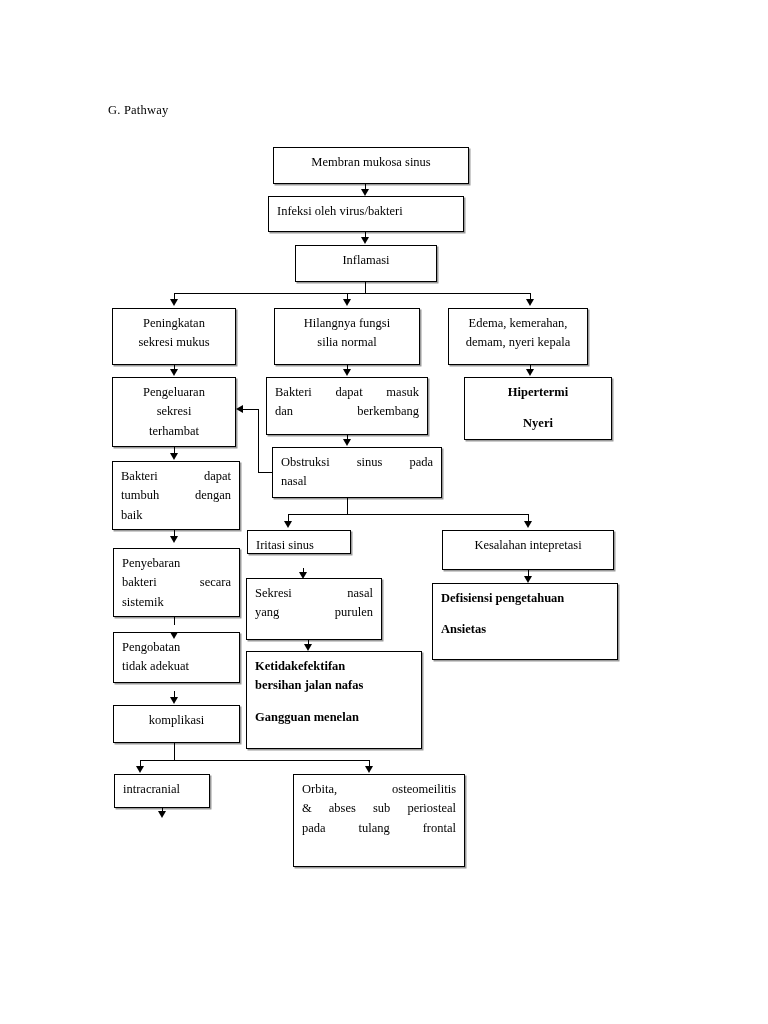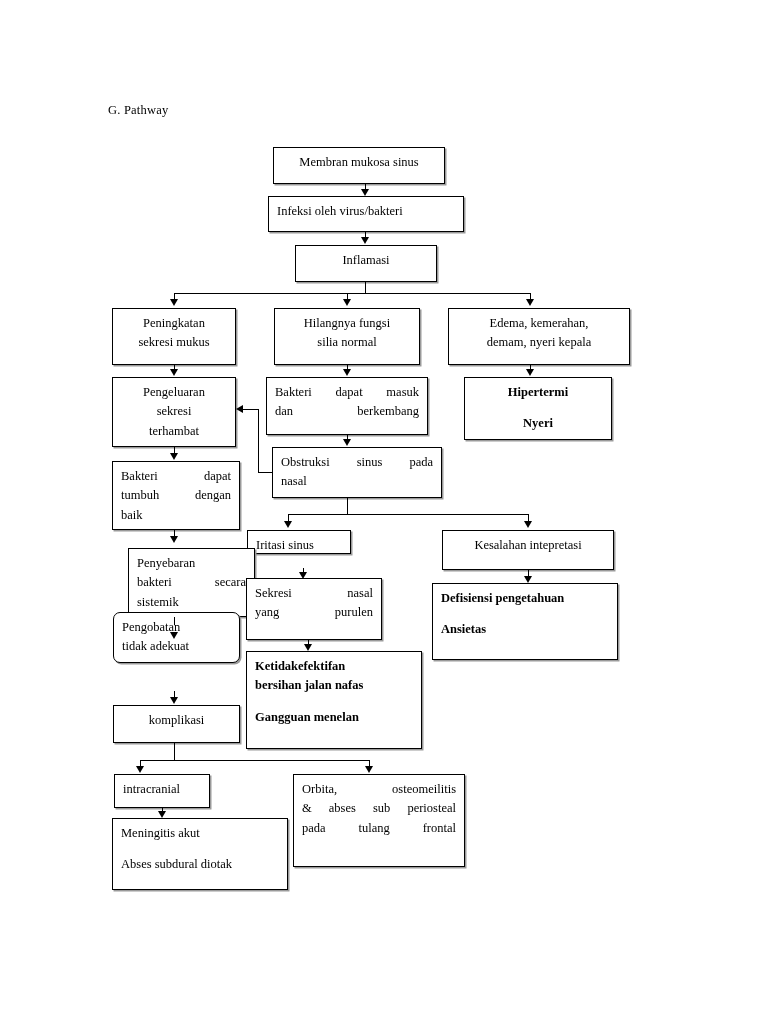--- a/index.html
+++ b/index.html
@@ -76,21 +76,21 @@
     border-right: 7px solid #000000;
   }
 </style>
 </head>
 <body>
 
 <div id="page">
 
   <div class="section-title">G. Pathway</div>
 
-  <div class="node sh center" style="left:273px; top:147px; width:172px; height:37px;">
+  <div class="node sh center" style="left:273px; top:147px; width:196px; height:37px;">
     <span class="ln">Membran mukosa sinus</span>
   </div>
 
   <div class="node sh" style="left:268px; top:196px; width:196px; height:36px;">
     <span class="ln">Infeksi oleh virus/bakteri</span>
   </div>
 
   <div class="node sh center" style="left:295px; top:245px; width:142px; height:37px;">
     <span class="ln">Inflamasi</span>
   </div>
@@ -98,21 +98,21 @@
   <div class="node sh center" style="left:112px; top:308px; width:124px; height:57px;">
     <span class="ln">Peningkatan</span>
     <span class="ln">sekresi mukus</span>
   </div>
 
   <div class="node sh center" style="left:274px; top:308px; width:146px; height:57px;">
     <span class="ln">Hilangnya fungsi</span>
     <span class="ln">silia normal</span>
   </div>
 
-  <div class="node sh center" style="left:448px; top:308px; width:182px; height:57px;">
+  <div class="node sh center" style="left:448px; top:308px; width:140px; height:57px;">
     <span class="ln">Edema, kemerahan,</span>
     <span class="ln">demam, nyeri kepala</span>
   </div>
 
   <div class="node sh center" style="left:112px; top:377px; width:124px; height:70px;">
     <span class="ln">Pengeluaran</span>
     <span class="ln">sekresi</span>
     <span class="ln">terhambat</span>
   </div>
 
@@ -138,37 +138,37 @@
   </div>
 
   <div class="node sh" style="left:247px; top:530px; width:104px; height:24px;">
     <span class="ln">Iritasi sinus</span>
   </div>
 
   <div class="node sh center" style="left:442px; top:530px; width:172px; height:40px;">
     <span class="ln">Kesalahan intepretasi</span>
   </div>
 
-  <div class="node sh just" style="left:128px; top:548px; width:127px; height:69px;">
+  <div class="node sh just" style="left:113px; top:548px; width:127px; height:69px;">
     <span class="ln">Penyebaran</span>
     <span class="ln">bakteri    secara</span>
     <span class="ln">sistemik</span>
   </div>
 
   <div class="node sh just" style="left:246px; top:578px; width:136px; height:62px;">
     <span class="ln">Sekresi        nasal</span>
     <span class="ln">yang purulen</span>
   </div>
 
   <div class="node sh bold gap" style="left:432px; top:583px; width:186px; height:77px;">
     <span class="ln">Defisiensi pengetahuan</span>
     <span class="ln">Ansietas</span>
   </div>
 
-  <div class="node sh" style="left:113px; top:612px; width:127px; height:51px;border-radius:7px;">
+  <div class="node sh" style="left:113px; top:632px; width:127px; height:51px;">
     <span class="ln">Pengobatan</span>
     <span class="ln">tidak adekuat</span>
   </div>
 
   <div class="node sh bold" style="left:246px; top:651px; width:176px; height:98px;">
     <span class="ln">Ketidakefektifan</span>
     <span class="ln" style="margin-bottom:12px;">bersihan jalan nafas</span>
     <span class="ln">Gangguan menelan</span>
   </div>
 
@@ -179,24 +179,20 @@
   <div class="node sh" style="left:114px; top:774px; width:96px; height:34px;">
     <span class="ln">intracranial</span>
   </div>
 
   <div class="node sh just" style="left:293px; top:774px; width:172px; height:93px;">
     <span class="ln">Orbita,      osteomeilitis</span>
     <span class="ln">&amp; abses sub periosteal</span>
     <span class="ln">pada tulang frontal</span>
   </div>
 
-  <div class="node sh gap" style="left:112px; top:818px; width:176px; height:72px;">
-    <span class="ln">Meningitis akut</span>
-    <span class="ln">Abses subdural diotak</span>
-  </div>
 
   <div class="vline" style="left:365px; top:184px; height:6px;"></div>
   <div class="arrow-down" style="left:360.5px; top:189px;"></div>
 
   <div class="vline" style="left:365px; top:232px; height:6px;"></div>
   <div class="arrow-down" style="left:360.5px; top:237px;"></div>
 
   <div class="vline" style="left:365px; top:282px; height:11px;"></div>
   <div class="hline" style="left:174px; top:293px; width:357px;"></div>
   <div class="vline" style="left:174px; top:293px; height:8px;"></div>

